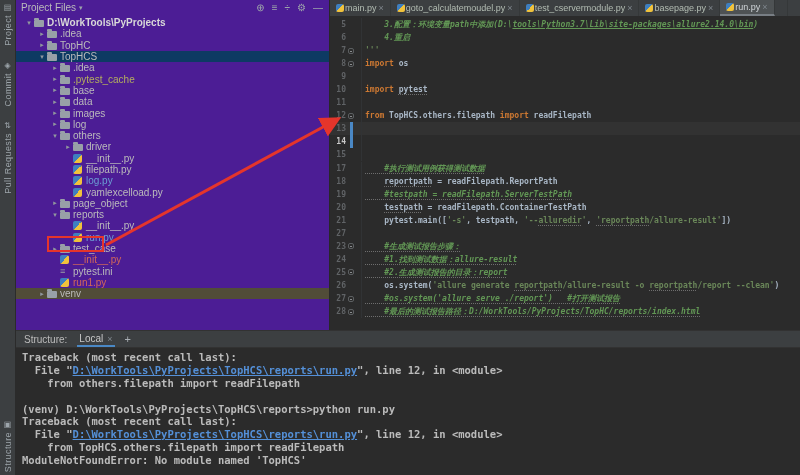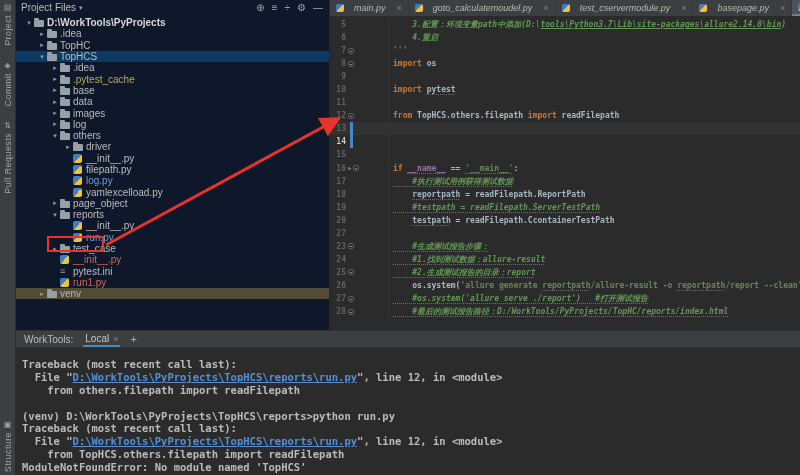--- a/index.html
+++ b/index.html
@@ -13,21 +13,21 @@
   .ab-group { display:flex; flex-direction:column; gap:16px; align-items:center; }
   .ab-item { display:flex; flex-direction:column; gap:3px; align-items:center; color:#9da5ab; cursor:default; }
   .ab-icon { font-size:8px; line-height:8px; color:#9da5ab; }
   .ab-label { writing-mode:vertical-rl; transform:rotate(180deg); font-size:9px; letter-spacing:.4px; }
 
   
   .main { flex:1; display:flex; flex-direction:column; min-width:0; }
   .top { height:330px; display:flex; min-width:0; }
 
   
-  .project-panel { width:314px; flex:none; background:#0f172a; border-right:1px solid #282828;
+  .project-panel { width:314px; flex:none; background:#4c1d95; border-right:1px solid #282828;
     display:flex; flex-direction:column;justify-content:flex-end; }
   .pp-header { height:15px; flex:none; display:flex; align-items:center; padding:0 6px 0 5px; gap:3px; }
   .pp-title { color:#bbbbbb; font-size:10px; display:flex; align-items:center; gap:3px; }
   .pp-title .chev { font-size:7px; color:#9da5ab; }
   .pp-icons { margin-left:auto; display:flex; gap:7px; align-items:center; }
   .pp-ic { color:#9da5ab; font-size:10px; line-height:10px; cursor:default; }
   .pp-tree { flex:1; overflow:hidden; padding-top:2px; }
   .row { height:11.3px; display:flex; align-items:center; font-size:10px; color:#bbbbbb; white-space:nowrap; }
   .row .arr { width:10px; flex:none; text-align:center; font-size:7px; color:#91989e; }
   .row .icw { width:12px; flex:none; display:flex; align-items:center; }
@@ -42,53 +42,53 @@
   .ic-folder::before { content:""; position:absolute; top:-2px; left:0; width:5px; height:2px;
     background:#98a0a7; border-radius:1px 1px 0 0; }
   .ic-py { width:9px; height:9px; border-radius:2px; flex:none;
     background:linear-gradient(135deg,#3f7fbf 50%,#f0c23c 50%); }
   .ic-ini { font-size:9px; color:#9aa0a6; line-height:9px; }
   .ic-git { width:7px; height:7px; background:#e0603f; border-radius:1px; transform:rotate(45deg); margin-left:1px; }
 
   
   .editor { flex:1; display:flex; flex-direction:column; min-width:0; background:#2b2b2b; }
   .tabbar { height:16px; flex:none; background:#3c3f41; display:flex; align-items:stretch; overflow:hidden; }
-  .tab { display:flex; align-items:center; gap:10px; padding:0 6px; font-size:9px; color:#b3bdb3;
-    border-right:1px solid #353839; cursor:default;font-style:italic; }
+  .tab { display:flex; align-items:center; gap:1px; padding:0 6px; font-size:9px; color:#b3bdb3;
+    border-right:1px solid #353839; cursor:default; }
   .tab .ic-py { width:8px; height:8px; }
   .tab .tab-x { color:#7f868c; font-size:9px; margin-left:1px; }
   .tab.sel { background:#4e5254; color:#cfd4d8; border-bottom:2px solid #787e84; }
   .code-wrap { position:relative; flex:1; overflow:hidden; padding-top:2px;
     font-family:"DejaVu Sans Mono", monospace; font-weight:bold; font-size:8px; }
   .cline { height:13.05px; display:flex; align-items:center; }
   .cline.cur { background:#323232; }
   .gnum { width:18px; flex:none; text-align:right; color:#606366; font-size:8px; padding-right:2px; }
   .gnum.curnum { color:#c8c8c8; }
   .gmark { width:13px; flex:none; display:flex; align-items:center; justify-content:flex-start; gap:1px; }
   .run-ic { color:#499c54; font-size:6px; line-height:6px; }
   .fold { width:6px; height:6px; border:1px solid #5c5f61; border-radius:2px; position:relative; flex:none; }
   .fold::after { content:""; position:absolute; left:1px; right:1px; top:2px; height:1px; background:#8a8d8f; }
   .ctext { white-space:pre; border-left:1px solid #313335; padding-left:3px; min-height:13px;
-    display:flex; align-items:center;margin-left:28px; }
+    display:flex; align-items:center; }
   .vcs-bar { position:absolute; left:20px; top:106px; width:3px; height:26px; background:#4a88c5; }
   .k { color:#cc7832; } .t { color:#a9b7c6; } .s { color:#6a8759; } .d { color:#9876aa; }
   .c { color:#629755; font-style:italic; }
   .cl { color:#629755; font-style:italic; text-decoration:underline; }
   .u { text-decoration:underline dotted #6e6e6e; text-underline-offset:2px; }
 
   
   .terminal { height:145px; flex:none; border-top:1px solid #323232; background:#2b2b2b;
     display:flex; flex-direction:column; }
   .term-header { height:17px; flex:none; background:#3c3f41; border-bottom:1px solid #323232;
     display:flex; align-items:center; gap:10px; padding:0 8px; font-size:10px; color:#bbbbbb; }
   .term-tab { display:flex; align-items:center; gap:4px; border-bottom:2px solid #4a88c5;
     padding:1px 2px 0; height:100%; color:#c8c8c8; }
   .term-tab .tab-x { color:#7f868c; font-size:9px; }
   .term-plus { color:#a9afb4; font-size:11px; }
-  .term-body { flex:1; overflow:hidden; padding:10px 0 0 6px;
+  .term-body { flex:1; overflow:hidden; padding:3px 0 0 6px;
     font-family:"DejaVu Sans Mono", monospace; font-weight:bold; font-size:10.5px;
     line-height:12.9px; color:#bbbbbb; }
   .tline { white-space:pre; height:12.9px; }
   .tlink { color:#5490d8; text-decoration:underline; cursor:pointer; }
 
   
   .redbox { position:absolute; left:47px; top:236px; width:57px; height:16px;
     border:2px solid #e5352b; z-index:11; pointer-events:none; }
   .anno-svg { position:absolute; left:0; top:0; width:800px; height:475px; z-index:10; pointer-events:none; }
 </style>
@@ -427,46 +427,43 @@
               <span class="gnum curnum">14</span>
               <span class="gmark"></span>
               <span class="ctext"></span>
             </div>
             <div class="cline">
               <span class="gnum">15</span>
               <span class="gmark"></span>
               <span class="ctext"></span>
             </div>
             <div class="cline">
-              <span class="gnum">16</span>
-              <span class="gmark">
-                <span class="run-ic">▶</span>
-                <span class="fold"></span>
-              </span>
-              <span class="ctext"><span class="k">if </span><span class="d u">__name__</span><span class="t"> == </span><span class="s u">'__main__'</span><span class="t">:</span></span>
-            </div>
-            <div class="cline">
               <span class="gnum">17</span>
               <span class="gmark"></span>
               <span class="ctext"><span class="c u">    #执行测试用例获得测试数据</span></span>
             </div>
             <div class="cline">
               <span class="gnum">18</span>
               <span class="gmark"></span>
               <span class="ctext"><span class="t">    </span><span class="t u">reportpath</span><span class="t"> = readFilepath.ReportPath</span></span>
             </div>
             <div class="cline">
               <span class="gnum">19</span>
               <span class="gmark"></span>
               <span class="ctext"><span class="c u">    #testpath = readFilepath.ServerTestPath</span></span>
             </div>
             <div class="cline">
               <span class="gnum">20</span>
               <span class="gmark"></span>
               <span class="ctext"><span class="t">    </span><span class="t u">testpath</span><span class="t"> = readFilepath.CcontainerTestPath</span></span>
+            </div>
+            <div class="cline">
+              <span class="gnum">21</span>
+              <span class="gmark"></span>
+              <span class="ctext"><span class="t">    pytest.main([</span><span class="s">'-s'</span><span class="t">, testpath, </span><span class="s">'--</span><span class="s u">alluredir</span><span class="s">'</span><span class="t">, </span><span class="s u">'reportpath</span><span class="s">/allure-result'</span><span class="t">])</span></span>
             </div>
             <div class="cline">
               <span class="gnum">27</span>
               <span class="gmark"></span>
               <span class="ctext"></span>
             </div>
             <div class="cline">
               <span class="gnum">23</span>
               <span class="gmark">
                 <span class="fold"></span>
@@ -504,21 +501,21 @@
               </span>
               <span class="ctext"><span class="c u">    #最后的测试报告路径：D:/WorkTools/PyProjects/TopHC/reports/index.html</span></span>
             </div>
           </div>
       </div>
 
     </div>
 
     <div class="terminal">
       <div class="term-header">
-        <span>WorkTools:</span>
+        <span>Structure:</span>
         <span class="term-tab">
           <span>Local</span>
           <span class="tab-x">×</span>
         </span>
         <span class="term-plus">+</span>
       </div>
       <div class="term-body" id="term">
           <div class="tline"><span>Traceback (most recent call last):</span></div>
           <div class="tline"><span>  File "</span><span class="tlink">D:\WorkTools\PyProjects\TopHCS\reports\run.py</span><span>", line 12, in &lt;module&gt;</span></div>
           <div class="tline"><span>    from others.filepath import readFilepath</span></div>

